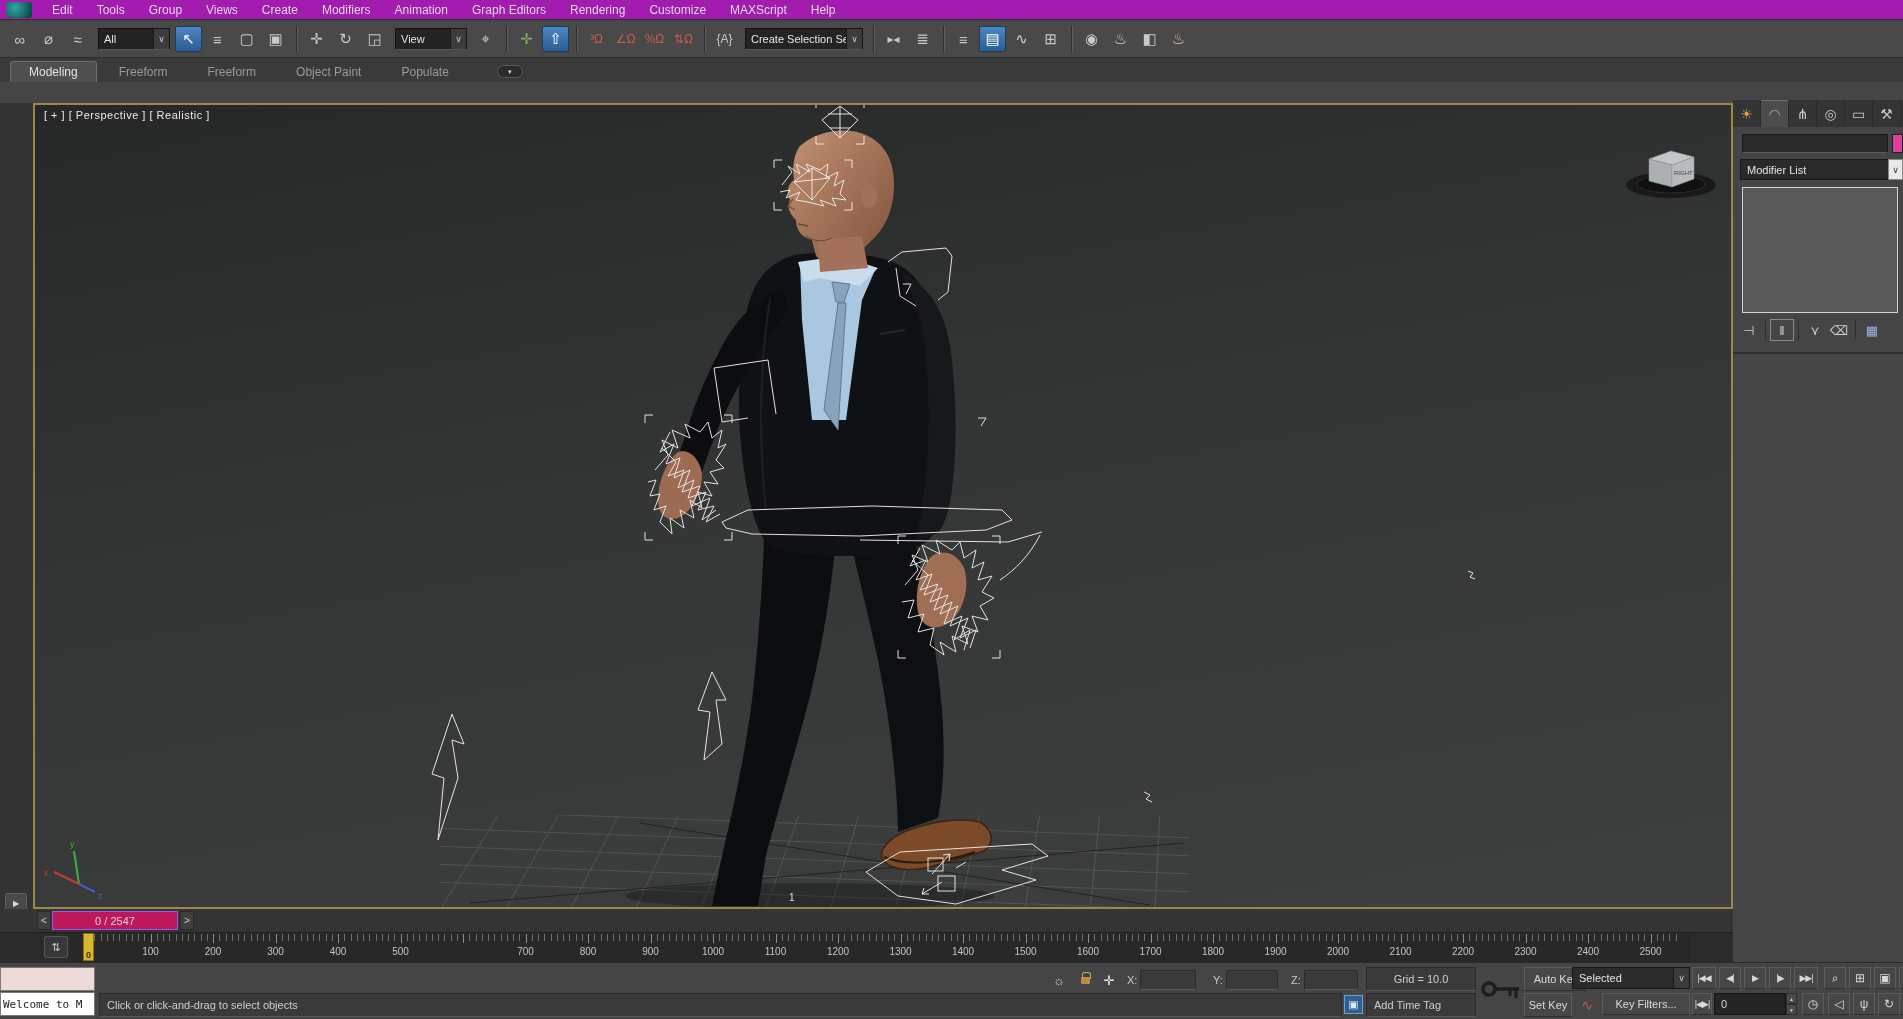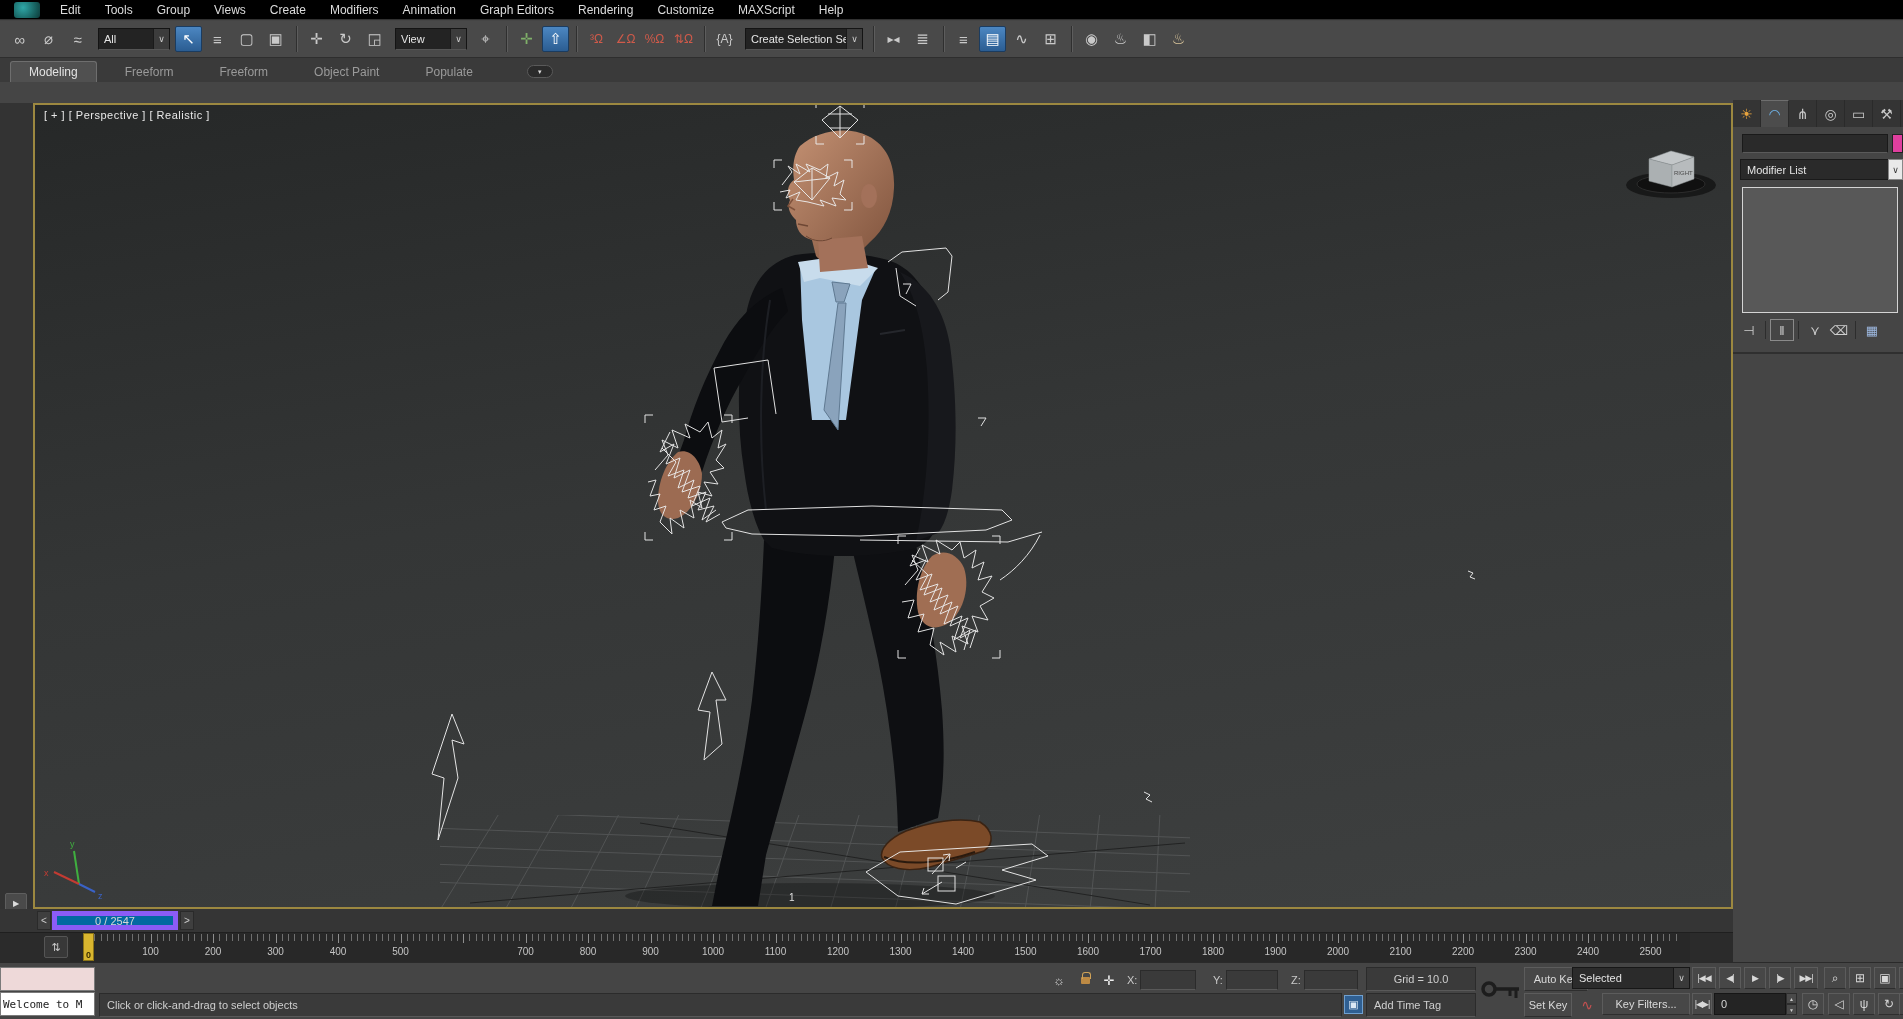--- a/index.html
+++ b/index.html
@@ -1,22 +1,22 @@
 <!DOCTYPE html>
 <html><head>
 <meta charset="utf-8">
 <style>
   *{margin:0;padding:0;box-sizing:border-box}
   html,body{background:#222}
   #stage{position:relative;width:1903px;height:1019px;overflow:hidden;
     font-family:"Liberation Sans",sans-serif;color:#d6d6d6;background:#454545;user-select:none}
 
   
-  #menubar{position:absolute;left:0;top:0;width:1903px;height:20px;background:#000000;
-    border-bottom:1px solid #313131;display:flex;align-items:center;padding-left:14px;font-size:12px}
+  #menubar{position:absolute;left:0;top:0;width:1903px;height:20px;background:#a21caf;
+    border-bottom:1px solid #313131;display:flex;align-items:center;padding-left:6px;font-size:12px}
   #applogo{width:26px;height:16px;margin-right:8px;border-radius:3px;
     background:radial-gradient(circle at 35% 35%,#2fa7a7,#155a58 70%,#0d3a39)}
   .menu-item{padding:2px 12px;color:#dcdcdc;cursor:default}
 
   
   #toolbar{position:absolute;left:0;top:21px;width:1903px;height:37px;background:#494949;
     border-bottom:1px solid #2e2e2e;display:flex;align-items:center;padding-left:6px}
   .ticon{width:27px;height:26px;margin-right:2px;display:flex;align-items:center;justify-content:center;
     font-size:15px;color:#c9c9c9;border:1px solid transparent;border-radius:2px}
   .ticon.small{font-size:12px}
@@ -25,21 +25,21 @@
   .sep{width:2px;height:26px;margin:0 5px;background:linear-gradient(90deg,#2f2f2f 50%,#5d5d5d 50%)}
   .ddl{height:22px;background:#232323;border:1px solid #141414;border-bottom-color:#555;
     display:flex;align-items:center;font-size:11px;color:#e6e6e6;margin:0 5px}
   .ddl .txt{flex:1;padding:0 5px;white-space:nowrap;overflow:hidden}
   .ddl .chev{width:16px;height:100%;background:#3c3c3c;border-left:1px solid #1a1a1a;
     display:flex;align-items:center;justify-content:center;font-size:9px;color:#ccc}
 
   
   #ribbon-tabs{position:absolute;left:0;top:58px;width:1903px;height:24px;background:#3a3a3a;
     display:flex;align-items:flex-end;padding-left:10px;font-size:12px}
-  .rtab{padding:3px 18px;color:#9a9a9a;margin-right:10px}
+  .rtab{padding:3px 18px;color:#9a9a9a;margin-right:4px}
   .rtab.active{background:#505050;border:1px solid #6e6e6e;border-bottom:none;
     border-radius:3px 3px 0 0;color:#e2e2e2}
   #ribbon-pill{width:26px;height:13px;margin:0 0 4px 26px;background:#2b2b2b;border:1px solid #5a5a5a;
     border-radius:7px;display:flex;align-items:center;justify-content:center;font-size:7px;color:#ddd}
   #ribbon-sub{position:absolute;left:0;top:82px;width:1903px;height:21px;background:#2e2e2e}
   #poly-tab{position:absolute;left:8px;top:1px;height:19px;padding:2px 12px;background:#4b4b4b;
     border:1px solid #686868;border-bottom:none;font-size:11.5px;color:#d6d6d6}
 
   
   #left-strip{position:absolute;left:0;top:103px;width:33px;height:859px;background:#333}
@@ -71,22 +71,22 @@
   .sbtn{width:24px;height:22px;display:flex;align-items:center;justify-content:center;font-size:13px;color:#cfcfcf}
   .sbtn.boxed{border:1px solid #8a8a8a}
   .sbtn.blue{color:#9db8e0}
   .ssep{width:1px;height:18px;background:#2d2d2d;margin:0 4px}
   #stack-div{position:absolute;left:0;top:252px;width:170px;height:2px;background:#2f2f2f}
 
   
   #time-row{position:absolute;left:0;top:909px;width:1733px;height:23px;background:#353535}
   .t-btn{position:absolute;top:2px;width:14px;height:19px;background:#3f3f3f;border:1px solid #2a2a2a;
     display:flex;align-items:center;justify-content:center;font-size:10px;color:#ccc}
-  #frame-display{position:absolute;left:52px;top:2px;width:126px;height:19px;background:#0369a1;
-    border:5px solid #8b5cf6;display:flex;align-items:center;justify-content:center;font-size:11px;color:#d6d6d6}
+  #frame-display{position:absolute;left:52px;top:2px;width:126px;height:19px;background:#be185d;
+    border:1px solid #8b5cf6;display:flex;align-items:center;justify-content:center;font-size:11px;color:#d6d6d6}
   #ruler-row{position:absolute;left:0;top:932px;width:1733px;height:30px;background:#2b2b2b;
     border-top:1px solid #1f1f1f}
   #mce-btn{position:absolute;left:44px;top:3px;width:24px;height:22px;border:1px solid #555;border-radius:2px;
     display:flex;align-items:center;justify-content:center;font-size:11px;color:#c9c9c9;background:#383838}
   #ruler{position:absolute;left:70px;top:0;width:1620px;height:30px;background:#282828;overflow:hidden}
   .tick{position:absolute;top:1px;width:1px;background:#707070}
   .tick.major{background:#8e8e8e}
   .rnum{position:absolute;top:13px;width:60px;text-align:center;font-size:10px;color:#c4c4c4}
   #time-handle{position:absolute;left:83px;top:0;width:11px;height:28px;background:#d9b62f;
     border:1px solid #8c7417;display:flex;align-items:flex-end;justify-content:center;

